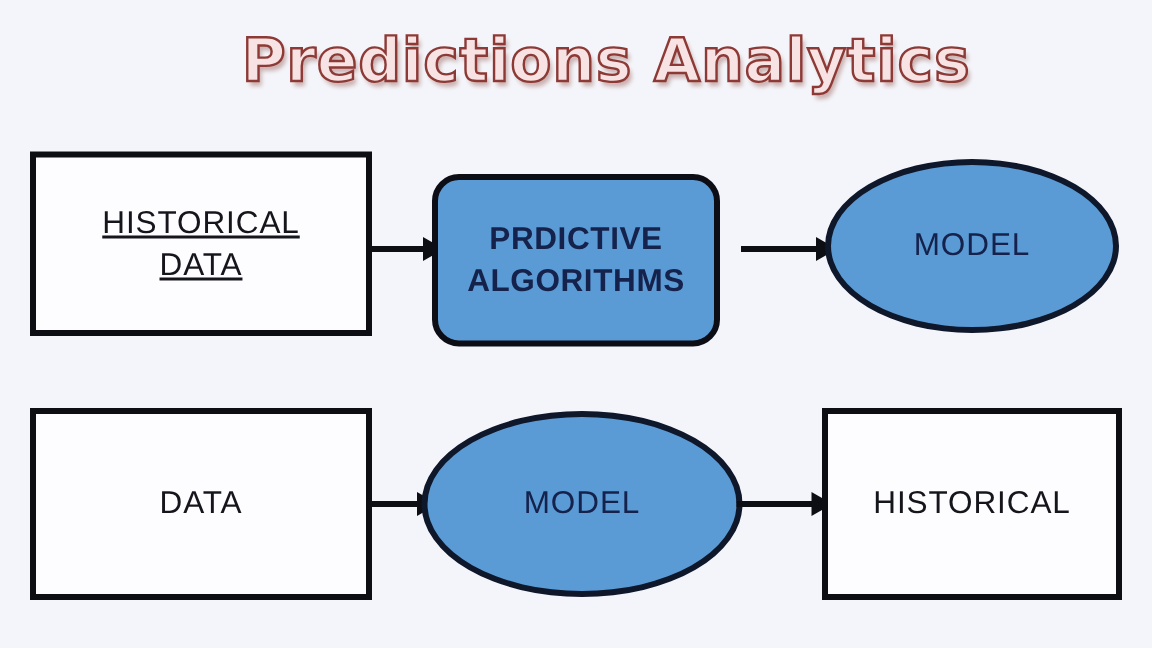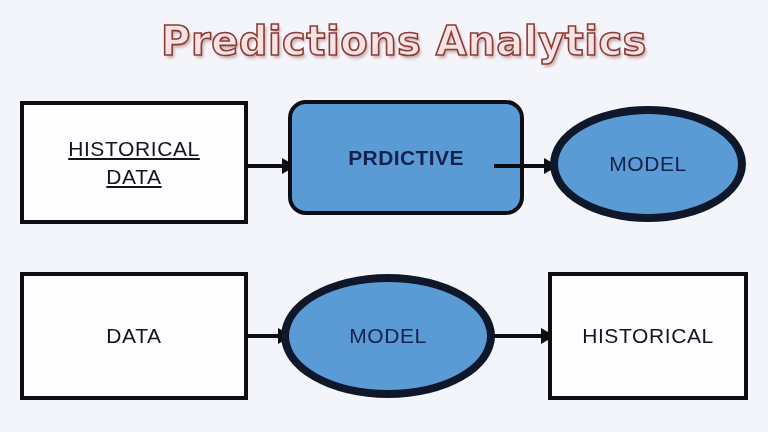--- a/index.html
+++ b/index.html
@@ -67,35 +67,35 @@
     border: 4px solid #0d0d16;
     border-radius: 18px;
     color: #14224c;
     font-size: 21px;
     font-weight: 700;
     letter-spacing: 0.4px;
   }
 
   .ellipse-node {
     background: #5b9bd5;
-    border: 8px solid #0f172a;
+    border: 4px solid #0f172a;
     border-radius: 50%;
     color: #14224c;
     font-size: 21px;
     font-weight: 400;
     letter-spacing: 0.6px;
   }
 
   .node .line2 {
     display: block;
   }
 
   
   #node-historical-data { left: 20px;  top: 101px; width: 228px; height: 123px; text-decoration: underline; }
-  #node-predictive-algorithms { left: 288px; top: 100px; width: 236px; height: 115px; }
+  #node-predictive-algorithms { left: 288px; top: 116px; width: 192px; height: 115px; }
   #node-model-1 { left: 550px; top: 106px; width: 196px; height: 116px; }
 
   #node-new-data { left: 20px;  top: 272px; width: 228px; height: 128px; }
   #node-model-2 { left: 281px; top: 274px; width: 214px; height: 124px; }
   #node-predictions { left: 548px; top: 272px; width: 200px; height: 128px; }
 
   
   .arrow {
     position: absolute;
     height: 22px;
@@ -122,20 +122,21 @@
 
   <div class="arrow" id="arrow-hist-to-algo">
     <svg width="52" height="22" viewBox="0 0 52 22">
       <line x1="0" y1="11" x2="40" y2="11" stroke="#0d0d14" stroke-width="4"></line>
       <polygon points="38,3 52,11 38,19" fill="#0d0d14"></polygon>
     </svg>
   </div>
 
   <div class="node round-node" id="node-predictive-algorithms">
     <span class="line1">PRDICTIVE</span>
+    <span class="line2">ALGORITHMS</span>
   </div>
 
   <div class="arrow" id="arrow-algo-to-model">
     <svg width="64" height="22" viewBox="0 0 64 22">
       <line x1="0" y1="11" x2="52" y2="11" stroke="#0d0d14" stroke-width="4"></line>
       <polygon points="50,3 64,11 50,19" fill="#0d0d14"></polygon>
     </svg>
   </div>
 
   <div class="node ellipse-node" id="node-model-1">

